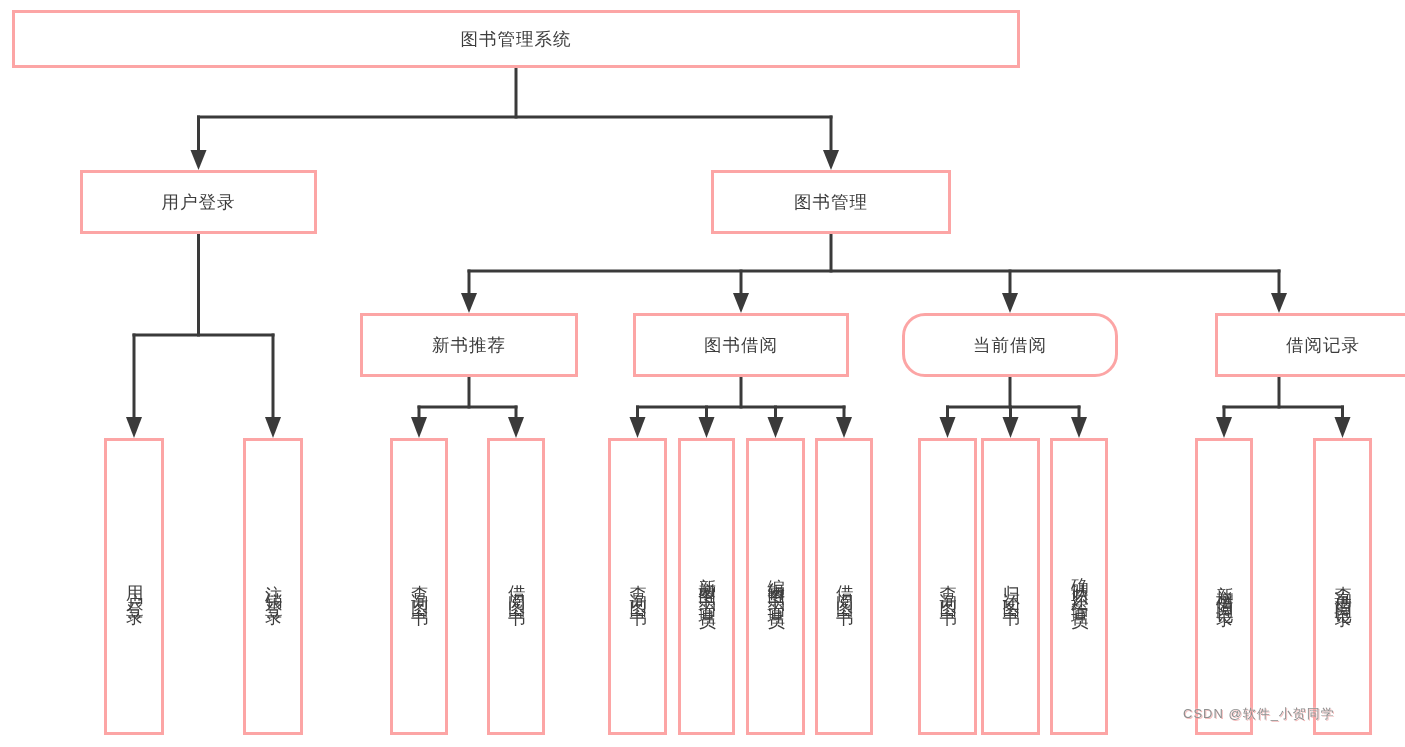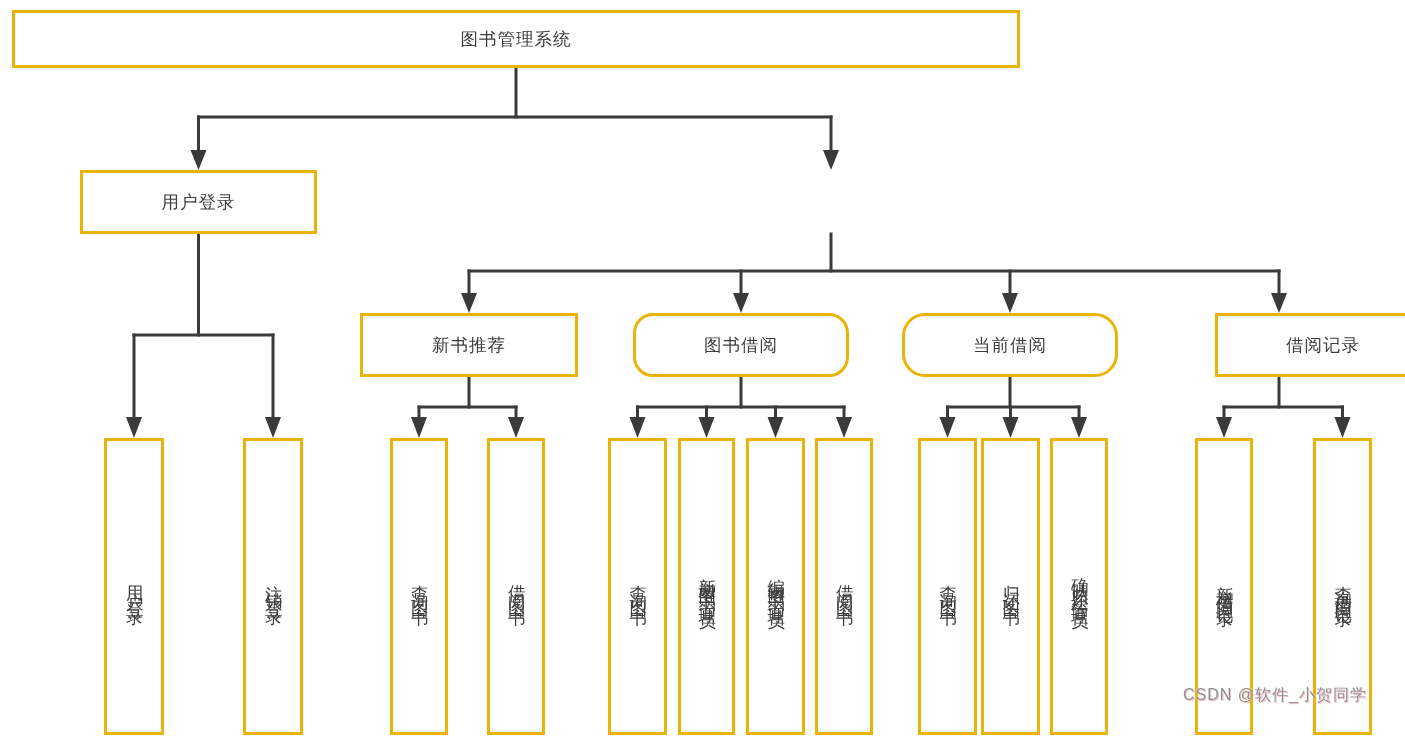--- a/index.html
+++ b/index.html
@@ -16,21 +16,21 @@
     left: 0; top: 0;
     width: 1405px; height: 747px;
     z-index: 1;
     pointer-events: none;
   }
   .edges line { stroke: #3a3a3a; stroke-width: 3; stroke-linecap: square; }
   .edges polygon { fill: #3a3a3a; stroke: none; }
   .node {
     position: absolute;
     box-sizing: border-box;
-    border: 3px solid #eab308;
+    border: 3px solid #fca5a5;
     background: #ffffff;
     color: #3d3d3d;
     display: flex;
     align-items: center;
     justify-content: center;
     font-size: 17.5px;
     letter-spacing: 1px;
     z-index: 2;
     text-align: center;
   }
@@ -40,42 +40,42 @@
     line-height: 1;
     font-size: 17.5px;
     padding: 6px 0;
   }
   .leaf-long { letter-spacing: 5px; }
   
   #n-root        { left: 12px;   top: 10px;  width: 1008px; height: 58px; }
   #n-user-login  { left: 80px;   top: 170px; width: 237px;  height: 64px; }
   #n-book-mgmt   { left: 711px;  top: 170px; width: 240px;  height: 64px; }
   #n-new-books   { left: 360px;  top: 313px; width: 218px;  height: 64px; }
-  #n-borrowing   { left: 633px;  top: 313px; width: 216px;  height: 64px; border-radius: 20px; }
+  #n-borrowing   { left: 633px;  top: 313px; width: 216px;  height: 64px; }
   #n-current     { left: 902px;  top: 313px; width: 216px;  height: 64px; border-radius: 23px; }
   #n-records     { left: 1171px; top: 313px; width: 216px;  height: 64px; margin-left: 44px; }
   #l-user-login  { left: 104px;  top: 438px; width: 60px; height: 297px; }
   #l-logout      { left: 243px;  top: 438px; width: 60px; height: 297px; }
   #l-nb-query    { left: 390px;  top: 438px; width: 58px; height: 297px; }
   #l-nb-borrow   { left: 487px;  top: 438px; width: 58px; height: 297px; }
   #l-bw-query    { left: 608px;  top: 438px; width: 59px; height: 297px; }
   #l-bw-add      { left: 678px;  top: 438px; width: 57px; height: 297px; }
   #l-bw-edit     { left: 746px;  top: 438px; width: 59px; height: 297px; }
   #l-bw-borrow   { left: 815px;  top: 438px; width: 58px; height: 297px; }
   #l-cur-query   { left: 918px;  top: 438px; width: 59px; height: 297px; }
   #l-cur-return  { left: 981px;  top: 438px; width: 59px; height: 297px; }
   #l-cur-confirm { left: 1050px; top: 438px; width: 58px; height: 297px; }
   #l-rec-add     { left: 1195px; top: 438px; width: 58px; height: 297px; }
   #l-rec-query   { left: 1313px; top: 438px; width: 59px; height: 297px; }
   .watermark {
     position: absolute;
     left: 1183px;
-    top: 685px;
+    top: 705px;
     z-index: 3;
-    font-size: 16px;
+    font-size: 13px;
     color: #8f8f8f;
     letter-spacing: 1px;
     white-space: nowrap;
     text-shadow: 0 0 2px #ffffff, 1px 1px 0 rgba(229, 80, 80, 0.45);
   }
 </style>
 </head>
 <body>
 
 <div class="canvas">
@@ -145,20 +145,21 @@
       <line x1="1224" y1="407" x2="1224" y2="419"></line>
       <line x1="1342.5" y1="407" x2="1342.5" y2="419"></line>
       <polygon points="1216,417 1232,417 1224,438"></polygon>
       <polygon points="1334.5,417 1350.5,417 1342.5,438"></polygon>
     </g>
   </svg>
 
   <div class="node" id="n-root">图书管理系统</div>
 
   <div class="node" id="n-user-login">用户登录</div>
+  <div class="node" id="n-book-mgmt">图书管理</div>
 
   <div class="node" id="n-new-books">新书推荐</div>
   <div class="node" id="n-borrowing">图书借阅</div>
   <div class="node" id="n-current">当前借阅</div>
   <div class="node" id="n-records">借阅记录</div>
 
   <div class="node leaf" id="l-user-login">用户登录</div>
   <div class="node leaf" id="l-logout">注销登录</div>
 
   <div class="node leaf" id="l-nb-query">查询图书</div>

